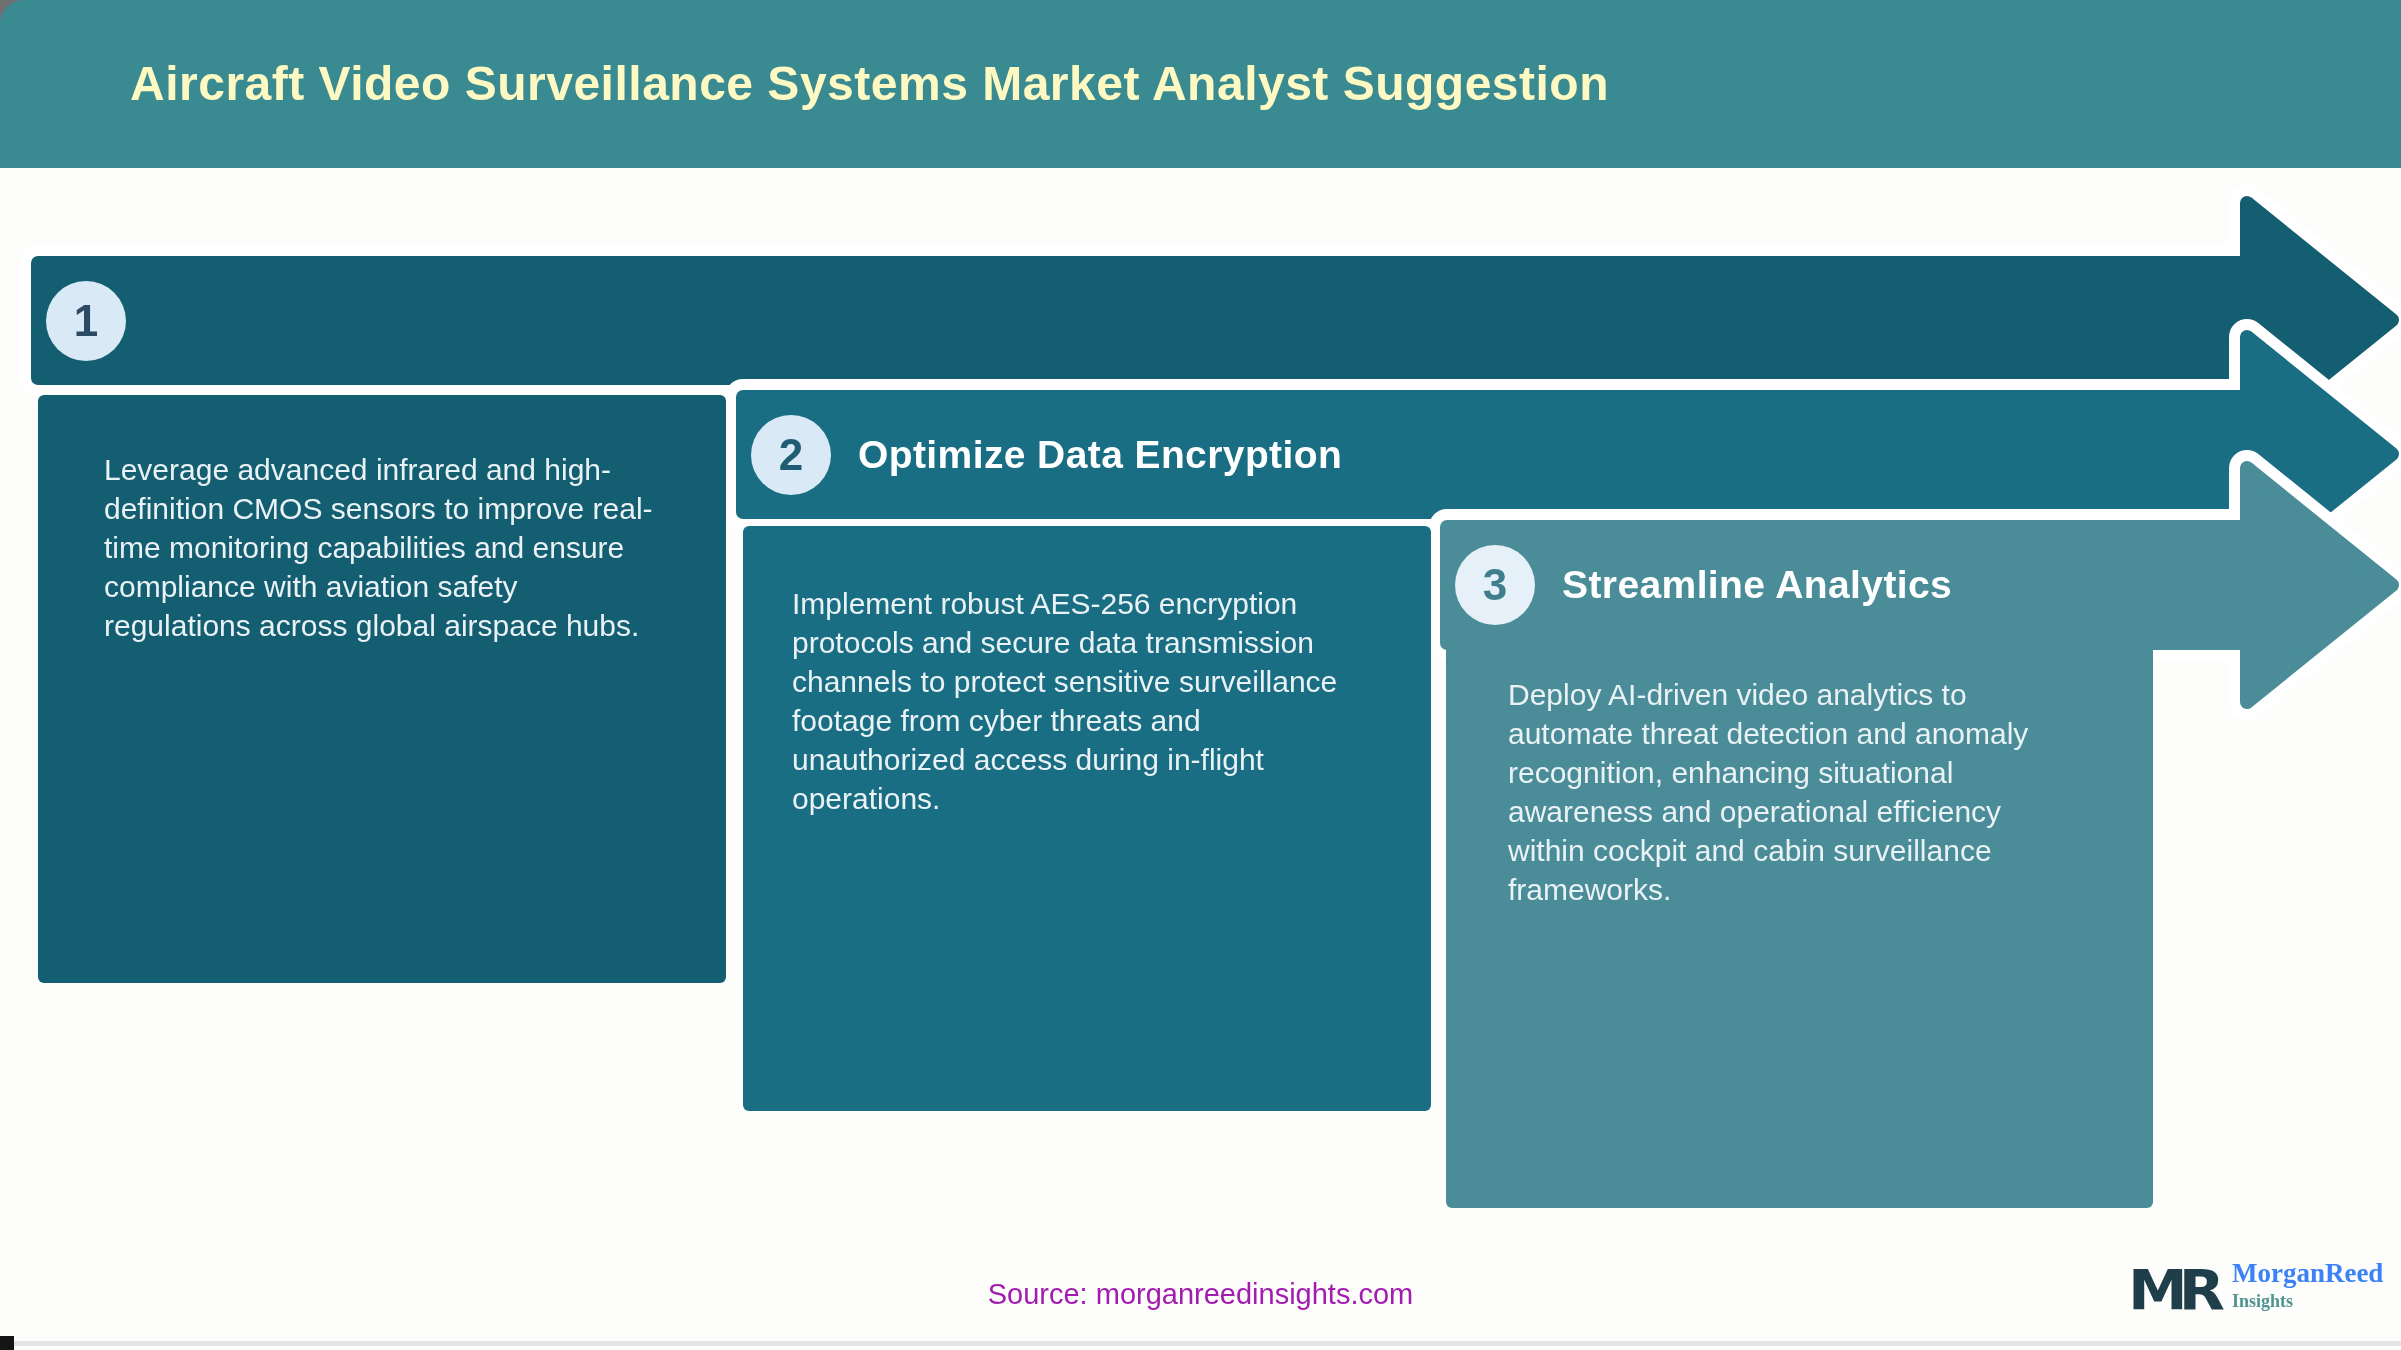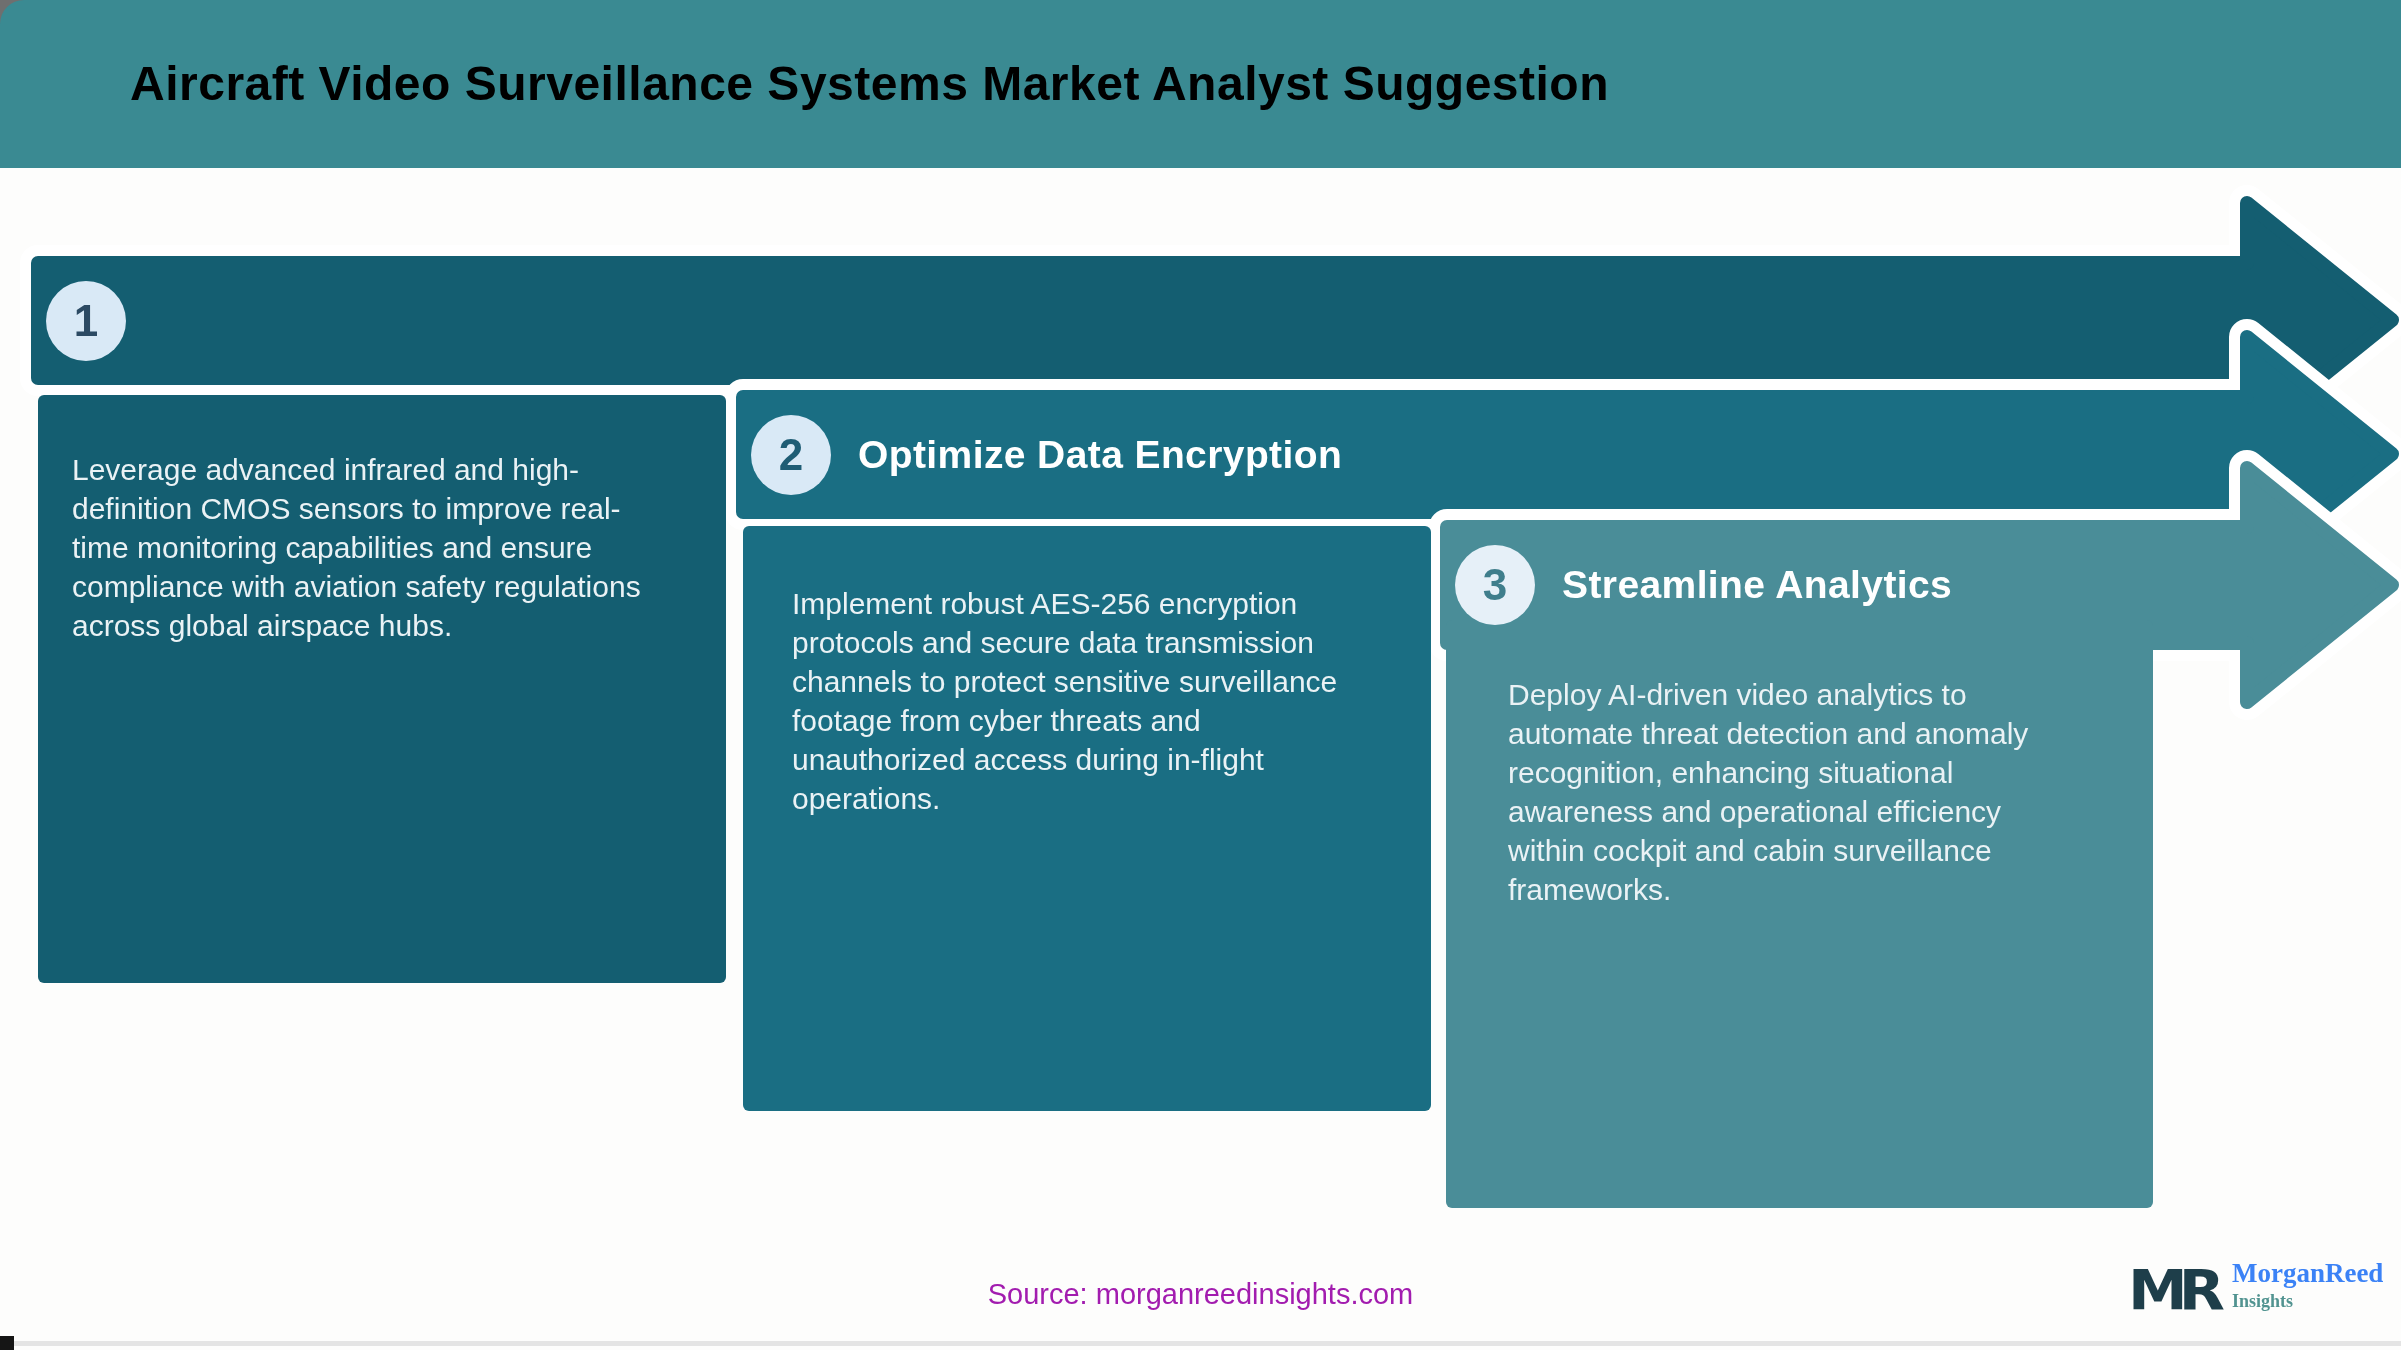--- a/index.html
+++ b/index.html
@@ -13,21 +13,21 @@
   .bottom-strip{position:absolute;left:14px;right:0;top:1341px;height:5px;background:#e4e4e4;z-index:6;}
 
   
   .header{
     position:absolute;top:0;left:0;right:0;height:168px;
     background:var(--hbg);border-top-left-radius:24px;
     display:flex;align-items:center;z-index:2;
   }
   .header h1{
     margin:0 8px 0 130px;max-width:1500px;
-    font-size:48px;font-weight:700;color:#000000;
+    font-size:48px;font-weight:700;color:#fef9c3;
     line-height:1.15;letter-spacing:.5px;
   }
 
   
   .arrows{position:absolute;top:0;left:0;z-index:2;}
   .arrow .halo{fill:#ffffff;stroke:#ffffff;stroke-width:36;stroke-linejoin:round;}
   .arrow .shape{fill:var(--c);stroke:var(--c);stroke-width:14;stroke-linejoin:round;}
 
   
   .bar-label{position:absolute;height:116px;display:flex;align-items:center;z-index:4;}
@@ -43,21 +43,21 @@
   #label1{left:38px;top:263px;width:1300px;}
   #label2{left:743px;top:397px;width:1100px;}
   #label3{left:1447px;top:527px;width:800px;}
 
   
   .desc-box{
     position:absolute;background:var(--c);border-radius:6px;z-index:3;
     color:#eaf2f5;font-size:30px;line-height:39px;
   }
   .desc-box p{margin:0;}
-  #box1{left:38px;top:395px;width:688px;height:588px;padding:55px 55px 0 34px;box-sizing:border-box;}
+  #box1{left:38px;top:395px;width:688px;height:588px;padding:55px 55px 0 66px;box-sizing:border-box;}
   #box2{left:743px;top:526px;width:688px;height:585px;padding:58px 52px 0 49px;box-sizing:border-box;}
   #box3{left:1446px;top:620px;width:707px;height:588px;padding:55px 82px 0 62px;box-sizing:border-box;}
 
   
   .source{
     position:absolute;left:0;right:0;top:1278px;text-align:center;
     font-size:29px;color:#a21caf;z-index:5;
   }
 
   

